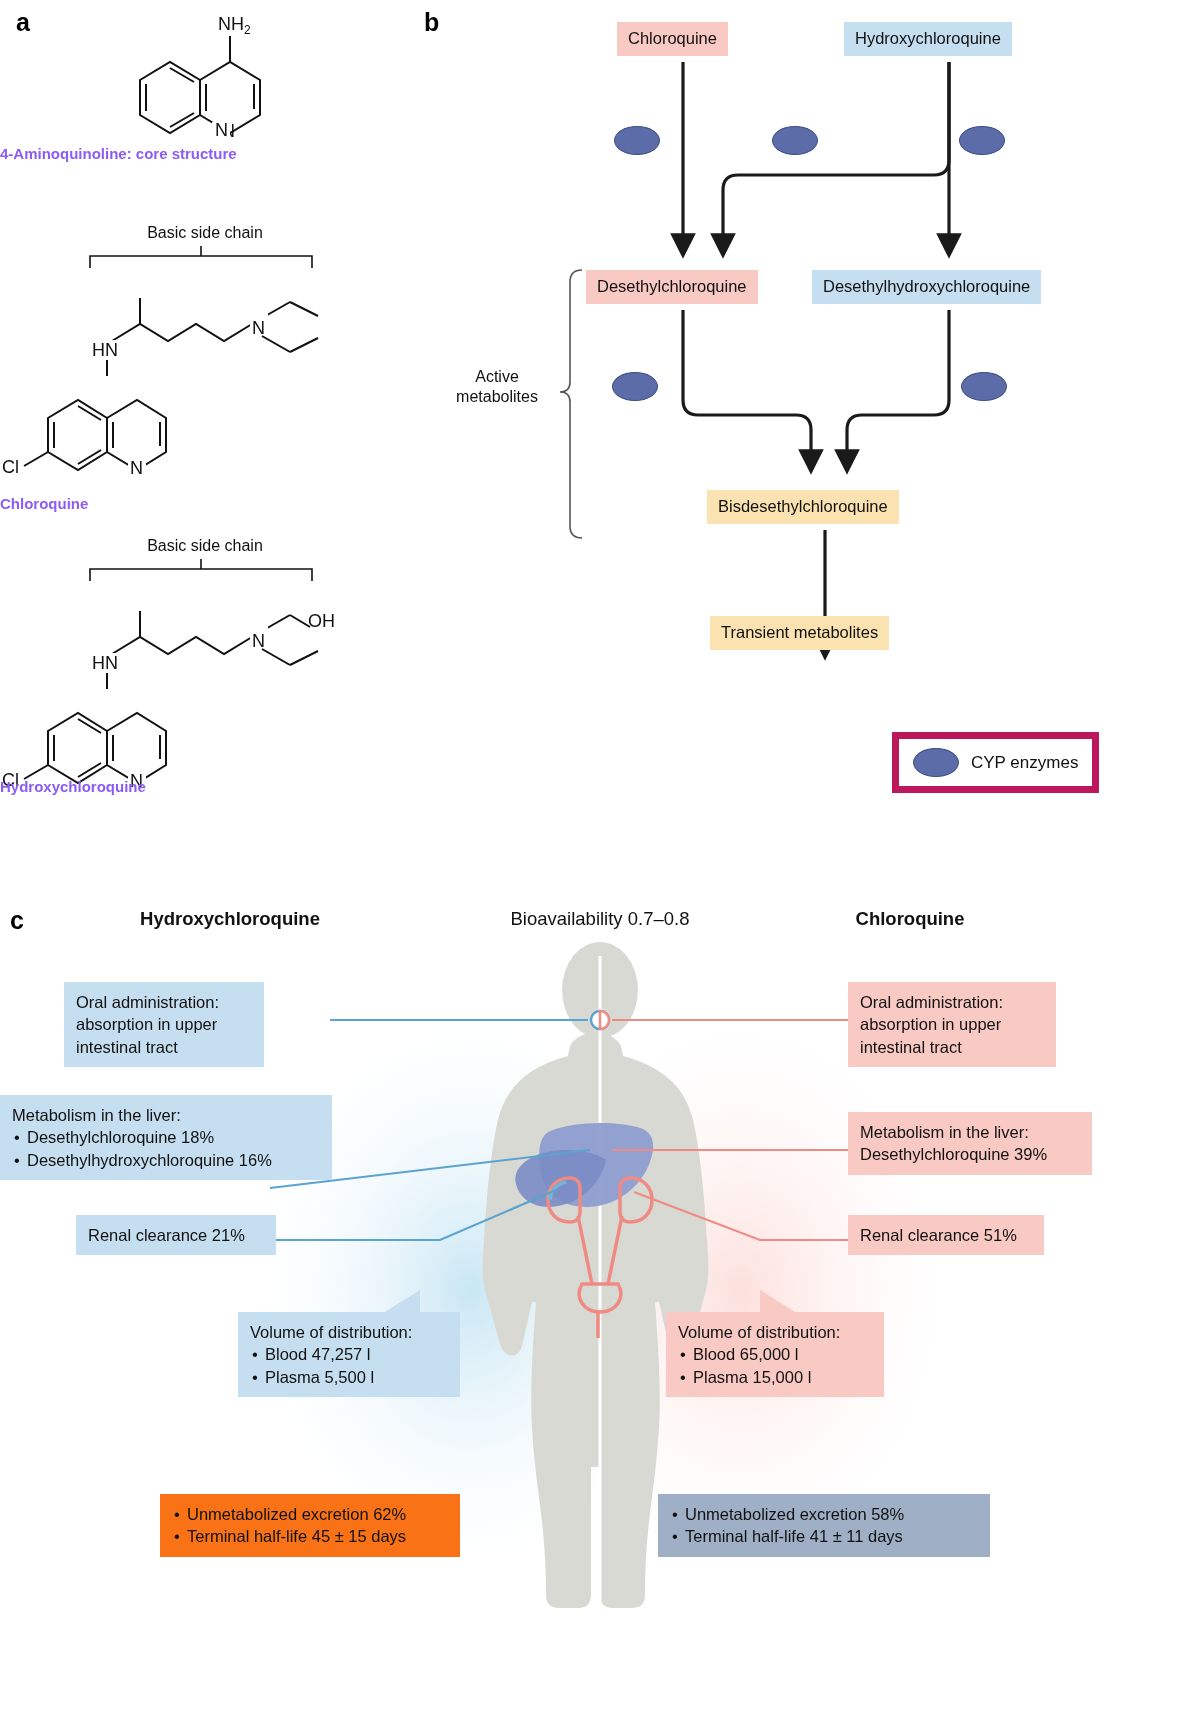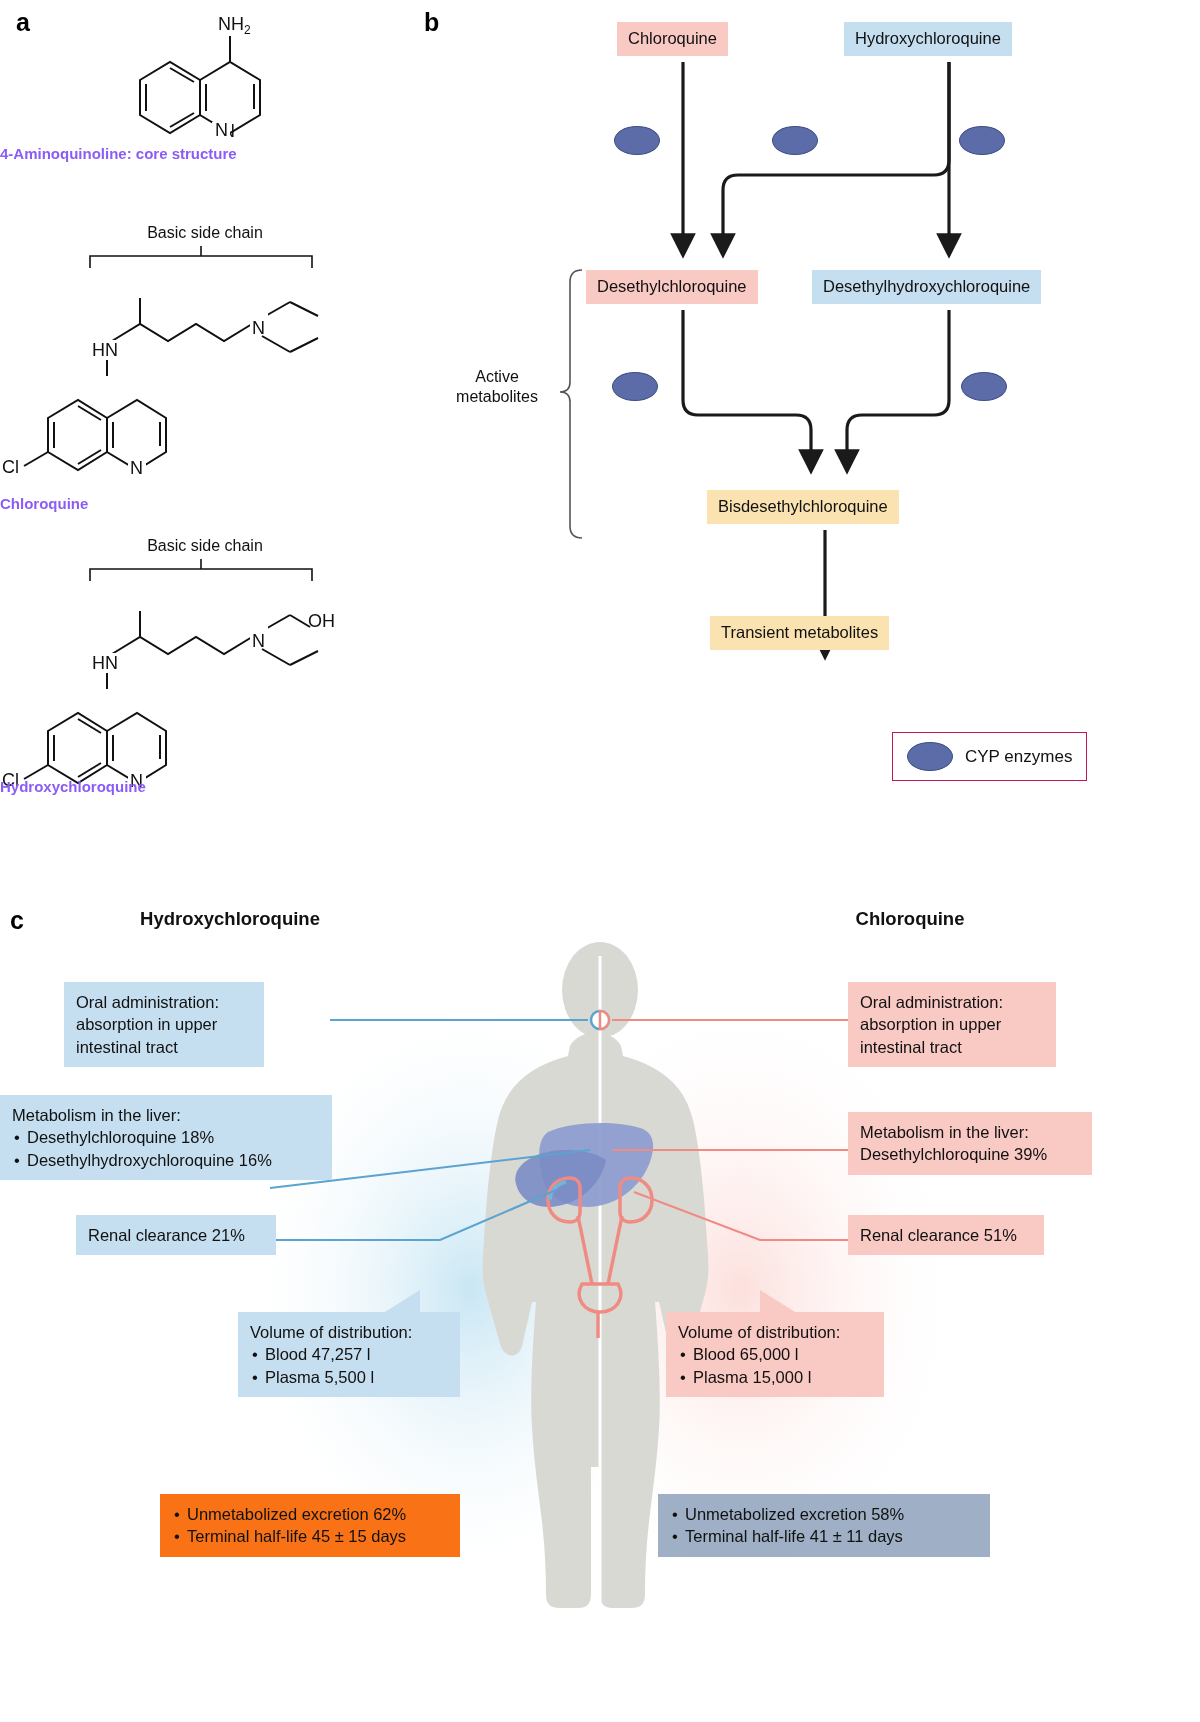--- a/index.html
+++ b/index.html
@@ -53,21 +53,21 @@
   .cyp {
     position: absolute;
     width: 46px;
     height: 29px;
     border-radius: 50%;
     background: #5b6ca8;
     border: 1px solid #3f4f85;
   }
   .legend-box {
     position: absolute;
-    border: 1px solid #be185d;
+    border: 7px solid #be185d;
     background: #fff;
     display: flex;
     align-items: center;
     gap: 12px;
     padding: 9px 14px;
   }
   .legend-label { font-size: 17px; color: #111; }
   .active-met-label {
     position: absolute;
     font-size: 16px;
@@ -320,20 +320,21 @@
     </g>
     <circle cx="600" cy="160" r="9" fill="#ffffff" stroke="#5ba3d0" stroke-width="2.5"></circle>
     <path d="M600,151 a9,9 0 0,1 0,18 z" fill="#ffffff" stroke="#f08b84" stroke-width="2.5"></path>
 
     <path d="M380,455 L420,430 L420,455 z" fill="#c6dff0"></path>
     <path d="M800,455 L760,430 L760,455 z" fill="#f9c9c4"></path>
   </svg>
 
   <div class="col-title" style="left:80px;top:48px;width:300px;">Hydroxychloroquine</div>
   <div class="col-title" style="left:760px;top:48px;width:300px;">Chloroquine</div>
+  <div class="bioav" style="top:48px;left:0;">Bioavailability 0.7–0.8</div>
 
   <div class="cbox blue" style="left:64px;top:122px;width:200px;">
     <div>Oral administration:</div>
     <div>absorption in upper</div>
     <div>intestinal tract</div>
   </div>
 
   <div class="cbox blue" style="left:0px;top:235px;width:332px;">
     <div>Metabolism in the liver:</div>
     <ul>

